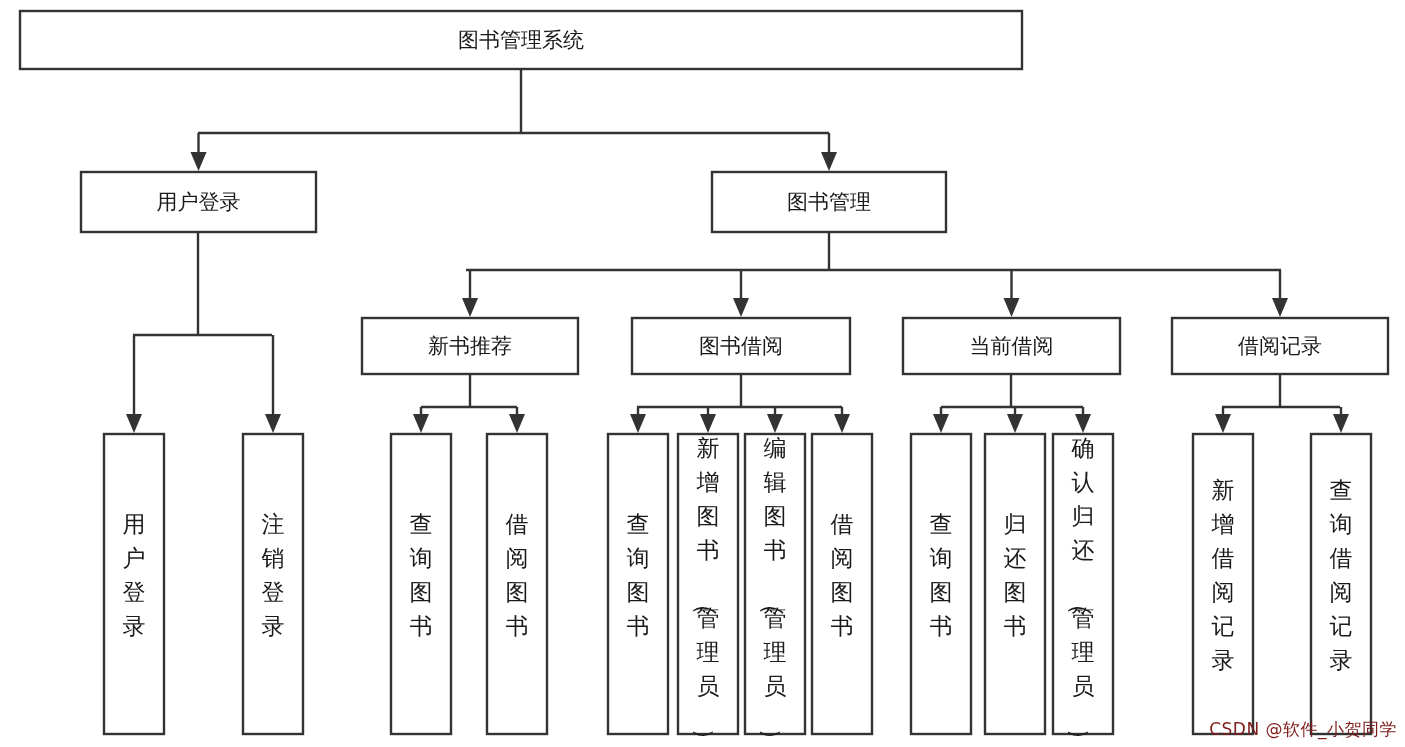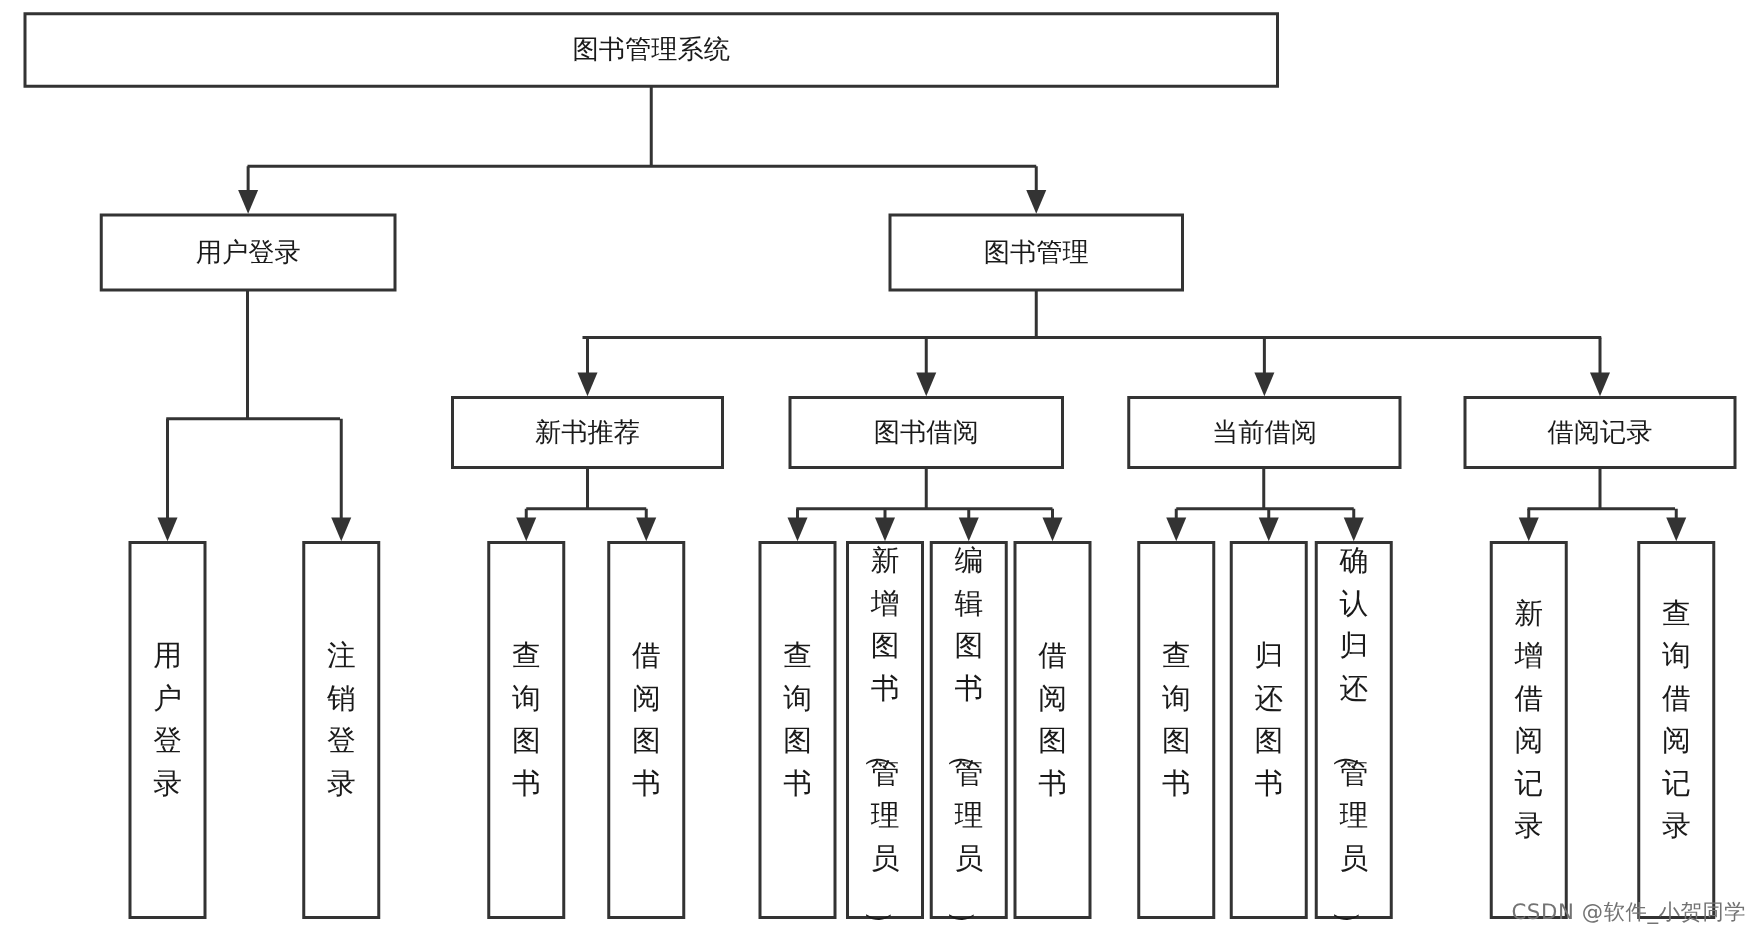--- a/index.html
+++ b/index.html
@@ -48,21 +48,21 @@
   .arrow-head {
     fill: #333333;
     stroke: none;
   }
   .watermark {
     position: absolute;
     right: 8px;
     bottom: 6px;
     font-family: "DejaVu Sans", "Liberation Sans", sans-serif;
     font-size: 17px;
-    color: #737373;
+    color: #7f1d1d;
     white-space: nowrap;
     letter-spacing: 0.5px;
   }
 </style>
 </head>
 <body>
 
 <div id="diagram-root">
   <svg id="diagram-svg" width="1405" height="747" viewBox="0 0 1405 747" xmlns="http://www.w3.org/2000/svg">
       <g>

